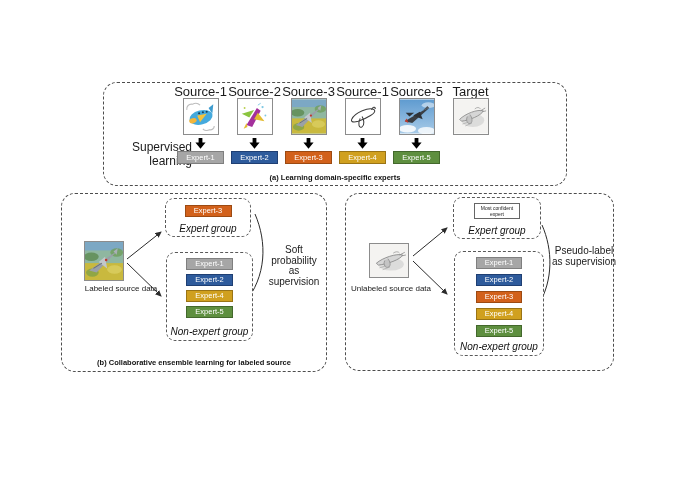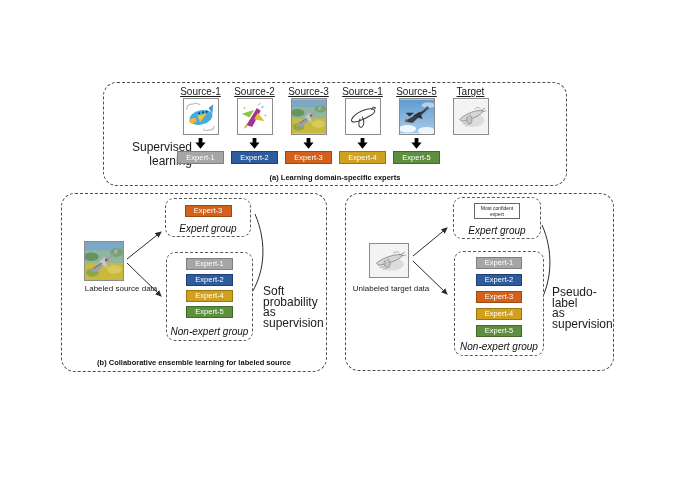--- a/index.html
+++ b/index.html
@@ -10,21 +10,21 @@
   .panel{
     position:absolute;border:1.5px dashed #4d4d4d;border-radius:14px;background:#ffffff;
   }
   .caption{
     position:absolute;left:0;right:0;text-align:center;
     font-size:7.5px;font-weight:bold;color:#111;
   }
   
   .col-row{position:absolute;left:73px;top:3px;display:flex;gap:7px;}
   .col{width:47px;display:flex;flex-direction:column;align-items:center;}
-  .src-label{font-size:10px;line-height:11px;height:11px;white-space:nowrap;text-decoration:underline;}
+  .src-label{font-size:13px;line-height:11px;height:11px;white-space:nowrap;}
   .thumb{width:34px;height:35px;border:1px solid #8c8c8c;background:#fff;margin-top:1px;}
   .thumb svg{display:block;width:34px;height:35px;}
   .thumb-b{width:38px;height:38px;border:1px solid #8c8c8c;background:#fff;}
   .thumb-b svg{display:block;width:38px;height:38px;}
   .thumb-c{width:38px;height:33px;border:1px solid #8c8c8c;background:#fff;}
   .thumb-c svg{display:block;width:38px;height:33px;}
   .darr{margin:3px 0 2px 0;height:11px;}
   .chip{
     width:47px;height:13px;border:1px solid #555;box-sizing:border-box;
     color:#fff;font-size:7.5px;line-height:11px;text-align:center;white-space:nowrap;
@@ -37,21 +37,21 @@
     font-style:italic;font-size:10px;color:#111;
   }
   .chip-stack{display:flex;flex-direction:column;align-items:center;}
   .chip-sm{
     width:47px;height:12px;border:1px solid #555;box-sizing:border-box;
     color:#fff;font-size:7.5px;line-height:10px;text-align:center;white-space:nowrap;
   }
   .data-label{position:absolute;text-align:center;font-size:8px;white-space:nowrap;}
   .flow-svg{position:absolute;left:0;top:0;pointer-events:none;}
   .supv-label{
-    position:absolute;font-size:12px;line-height:10.5px;white-space:pre-line;margin-top:41px;
+    position:absolute;font-size:10px;line-height:10.5px;text-align:center;white-space:pre-line;
   }
   .confident-box{
     margin:5px auto 0 auto;width:46px;height:16px;border:1px solid #666;box-sizing:border-box;
     font-size:5px;line-height:6px;text-align:center;white-space:pre-line;padding-top:1px;
     background:#fff;color:#222;
   }
 </style>
 </head>
 <body>
 
@@ -268,21 +268,21 @@
       <line x1="67" y1="62" x2="101" y2="34" stroke="#2b2b2b" stroke-width="1" marker-end="url(#ah)"></line>
       <line x1="67" y1="67" x2="101" y2="100" stroke="#2b2b2b" stroke-width="1" marker-end="url(#ah)"></line>
       <path d="M196,31 C207,56 207,86 193,110" stroke="#2b2b2b" stroke-width="1" fill="none" marker-end="url(#ah)"></path>
     </svg>
 
     <div class="thumb-c" style="position:absolute;left:23px;top:49px;">
       <svg viewBox="0 0 36 36" preserveAspectRatio="none">
           <use href="#art-sketch"></use>
         </svg>
     </div>
-    <div class="data-label" style="left:0px;top:90px;width:90px;">Unlabeled target data</div>
+    <div class="data-label" style="left:0px;top:90px;width:90px;">Unlabeled source data</div>
 
     <div class="group-box" style="left:107px;top:3px;width:86px;height:40px;">
       <div class="confident-box">Most confident
 expert</div>
       <div class="group-label" style="bottom:2px;">Expert group</div>
     </div>
 
     <div class="group-box" style="left:108px;top:57px;width:88px;height:103px;">
       <div class="chip-stack" style="padding-top:5px;gap:5px;">
         <div class="chip-sm" style="width: 46px; background-color: rgb(166, 166, 166); border-color: rgb(127, 127, 127);">Expert-1</div>

